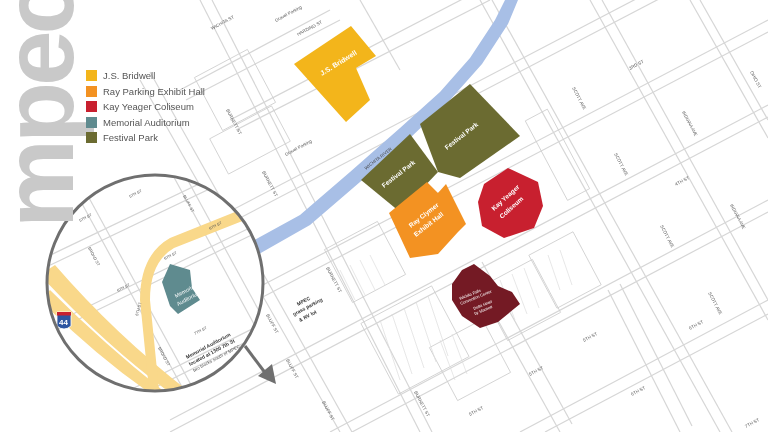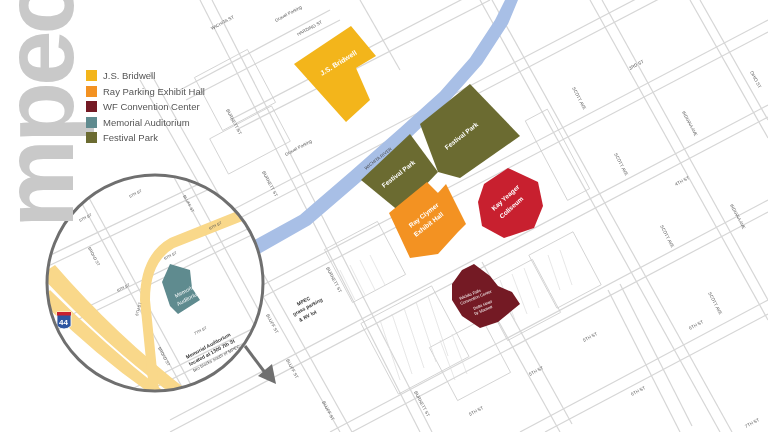--- a/index.html
+++ b/index.html
@@ -205,22 +205,22 @@
 <div class="legend">
   <div class="legend-item">
     <span class="legend-swatch" style="background:#F3B51B"></span>
     <span class="legend-label">J.S. Bridwell</span>
   </div>
   <div class="legend-item">
     <span class="legend-swatch" style="background:#F39222"></span>
     <span class="legend-label">Ray Parking Exhibit Hall</span>
   </div>
   <div class="legend-item">
-    <span class="legend-swatch" style="background:#741A24"></span>
-    <span class="legend-label">WF Convention Center</span>
+    <span class="legend-swatch" style="background:#C8202F"></span>
+    <span class="legend-label">Kay Yeager Coliseum</span>
   </div>
   <div class="legend-item">
     <span class="legend-swatch" style="background:#5F8B8F"></span>
     <span class="legend-label">Memorial Auditorium</span>
   </div>
   <div class="legend-item">
     <span class="legend-swatch" style="background:#6B6B31"></span>
     <span class="legend-label">Festival Park</span>
   </div>
 </div>

